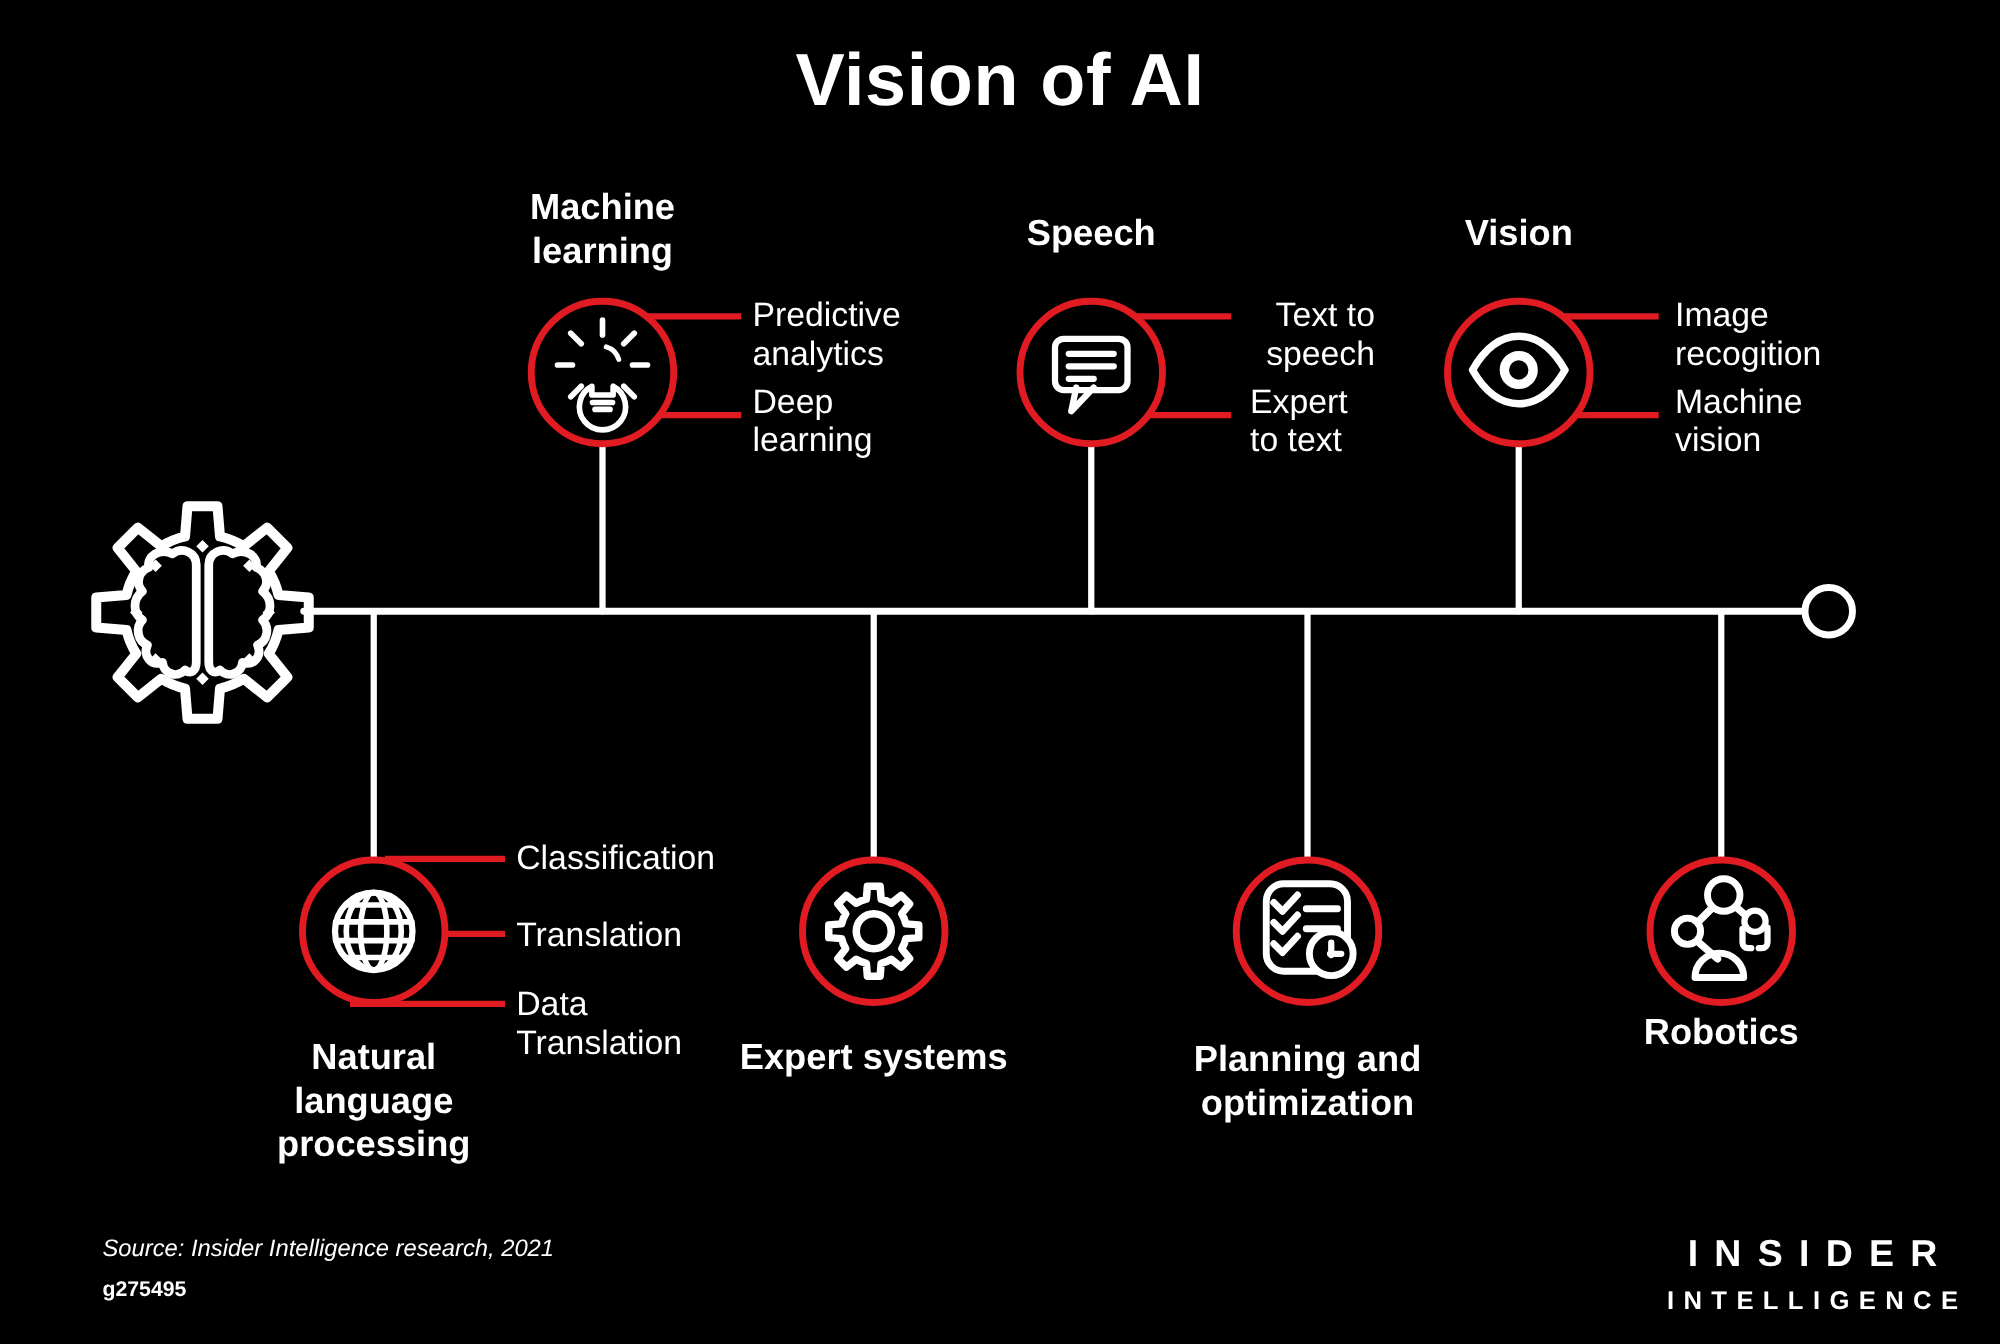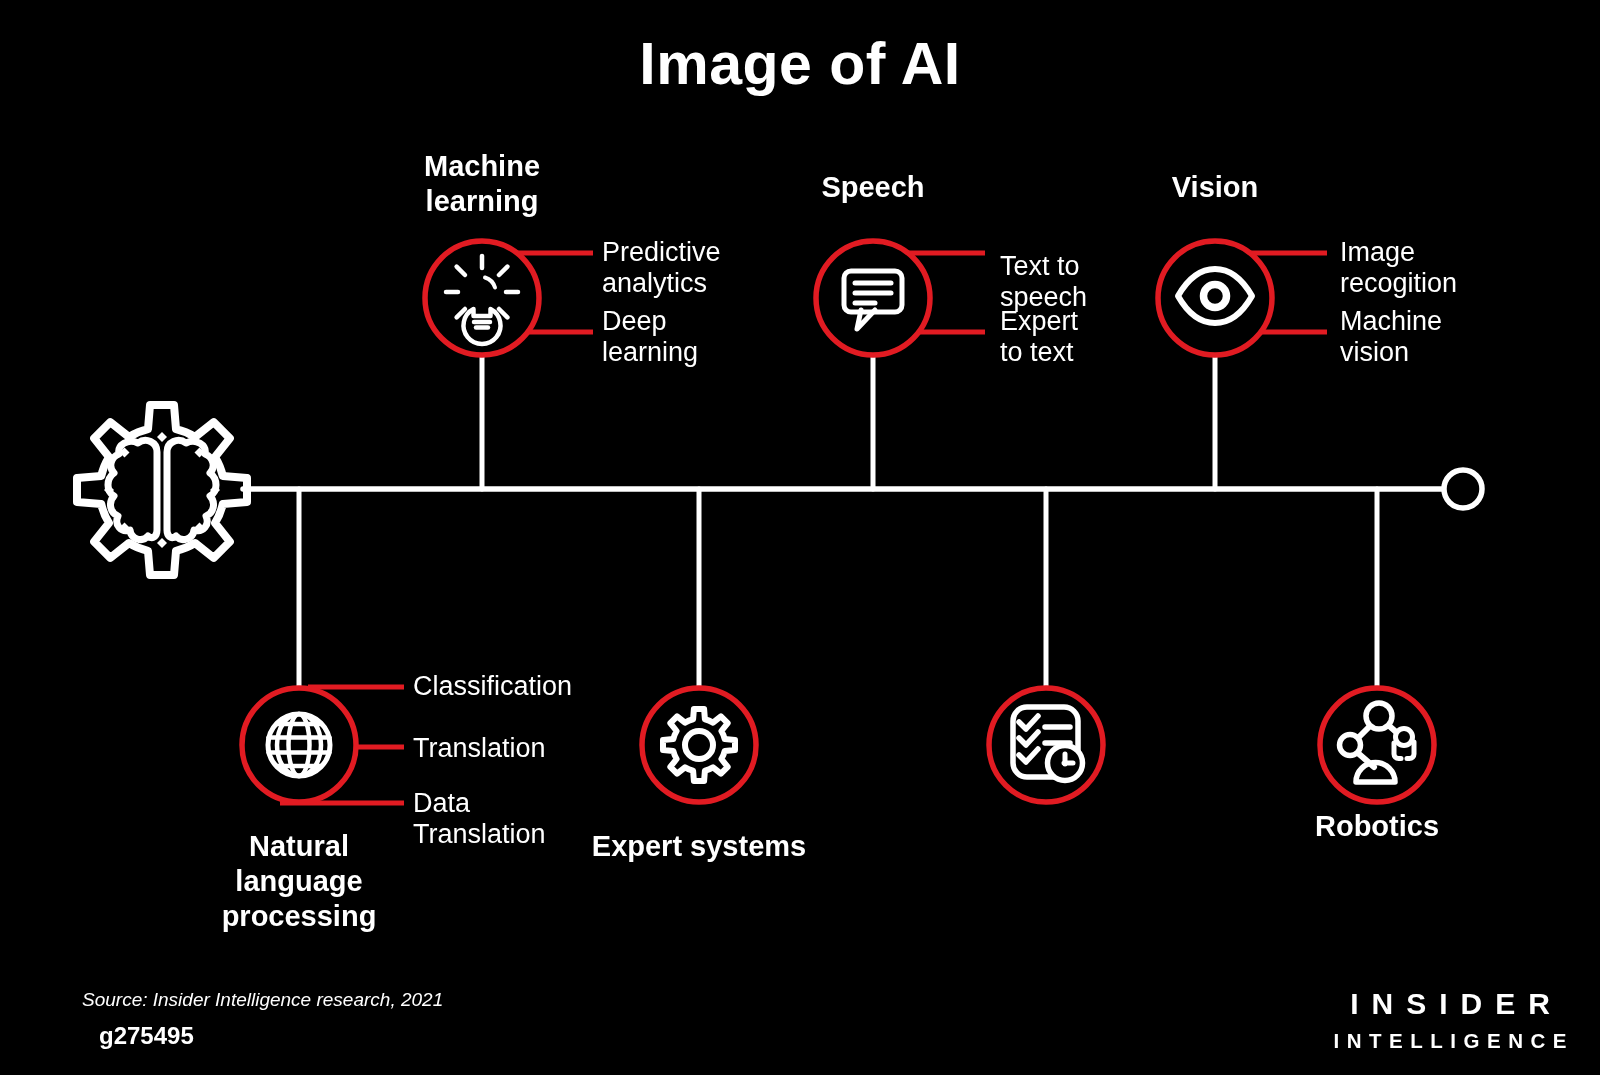--- a/index.html
+++ b/index.html
@@ -29,21 +29,21 @@
     font-weight:700;font-size:29px;line-height:35px;text-align:center;
   }
   .item{
     position:absolute;font-weight:400;font-size:27px;line-height:31px;text-align:left;
   }
   .nowrap{white-space:nowrap;}
   .source{
     position:absolute;left:82px;top:989px;font-style:italic;font-size:19px;
   }
   .gcode{
-    position:absolute;left:82px;top:1022px;font-weight:700;font-size:24px;margin-left:17px;
+    position:absolute;left:82px;top:1022px;font-weight:700;font-size:17px;
   }
   .logo{
     position:absolute;left:1450px;top:987px;transform:translateX(-50%);
     text-align:center;white-space:nowrap;
   }
   .logo-line1{font-size:30px;font-weight:700;letter-spacing:13px;text-indent:13px;}
   .logo-line2{font-size:20.5px;font-weight:700;letter-spacing:7.5px;text-indent:7.5px;margin-top:8px;}
 </style>
 </head>
 <body>
@@ -163,41 +163,42 @@
       <line class="w" stroke-width="6" x1="-26" y1="0" x2="2" y2="-28"></line>
       <line class="w" stroke-width="6" x1="2" y1="-28" x2="26" y2="-7"></line>
       <path class="w" stroke-width="5.5" d="M -21,37 A 19.5 19.5 0 0 1 18,37 Z"></path>
       <circle cx="-27" cy="0" r="10.5" class="w fillbg" stroke-width="5.5"></circle>
       <circle cx="2" cy="-29" r="13" class="w fillbg" stroke-width="5.5"></circle>
       <circle cx="27" cy="-8" r="8.5" class="w fillbg" stroke-width="5"></circle>
       <path class="w" stroke-width="5" d="M 17,-2 V 9 a 4.5 4.5 0 0 0 4.5,4.5 H 24 M 37,-3 V 9 a 4.5 4.5 0 0 1 -4.5,4.5 H 30"></path>
     </g>
   </svg>
 
-  <div class="title">Image of AI</div>
+  <div class="title">Vision of AI</div>
 
   <div class="h" style="left:482px;top:149px;width:180px;left:482px;">Machine learning</div>
   <div class="h nowrap" style="left:873px;top:170px;">Speech</div>
   <div class="h nowrap" style="left:1215px;top:170px;">Vision</div>
 
   <div class="item" style="left:602px;top:237px;width:130px;">Predictive analytics</div>
   <div class="item" style="left:602px;top:306px;width:120px;">Deep learning</div>
 
-  <div class="item" style="left:1000px;top:251px;width:100px;">Text to speech</div>
+  <div class="item" style="left:1000px;top:237px;width:100px;text-align:right;">Text to speech</div>
   <div class="item" style="left:1000px;top:306px;width:100px;">Expert to text</div>
 
   <div class="item" style="left:1340px;top:237px;width:131px;">Image recogition</div>
   <div class="item" style="left:1340px;top:306px;width:115px;">Machine vision</div>
 
   <div class="item nowrap" style="left:413px;top:671px;">Classification</div>
   <div class="item nowrap" style="left:413px;top:733px;">Translation</div>
   <div class="item" style="left:413px;top:788px;width:135px;">Data Translation</div>
 
   <div class="h" style="left:299px;top:829px;width:175px;">Natural language processing</div>
   <div class="h nowrap" style="left:699px;top:829px;">Expert systems</div>
+  <div class="h" style="left:1046px;top:831px;width:250px;">Planning and optimization</div>
   <div class="h nowrap" style="left:1377px;top:809px;">Robotics</div>
 
   <div class="source">Source: Insider Intelligence research, 2021</div>
   <div class="gcode">g275495</div>
 
   <div class="logo">
     <div class="logo-line1">INSIDER</div>
     <div class="logo-line2">INTELLIGENCE</div>
   </div>
 

